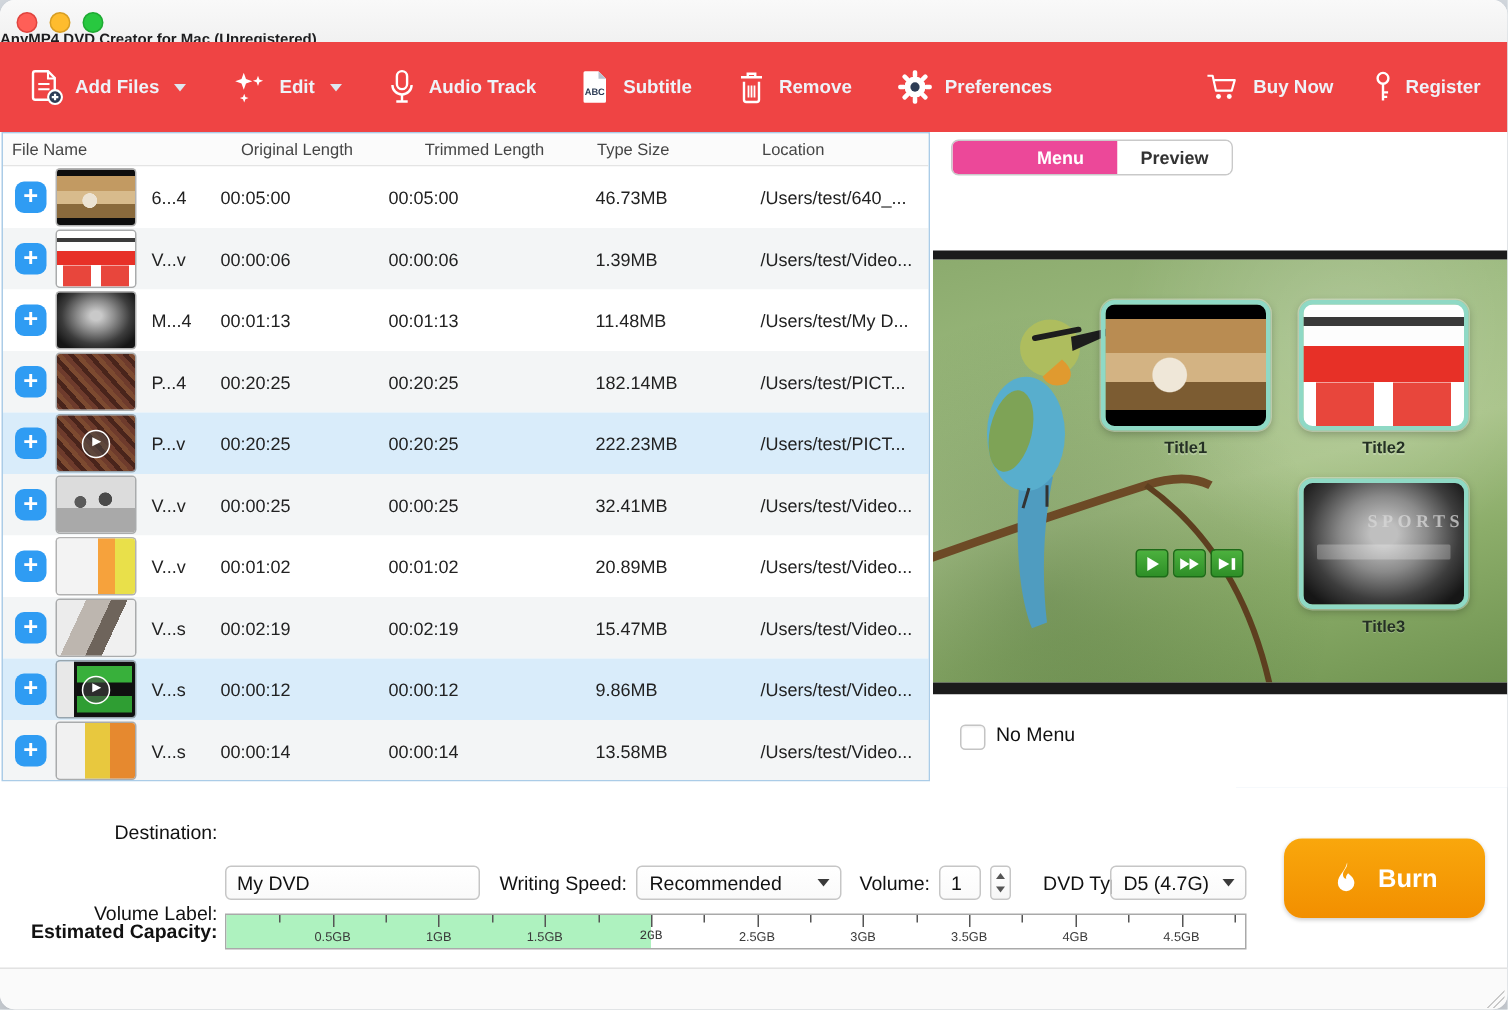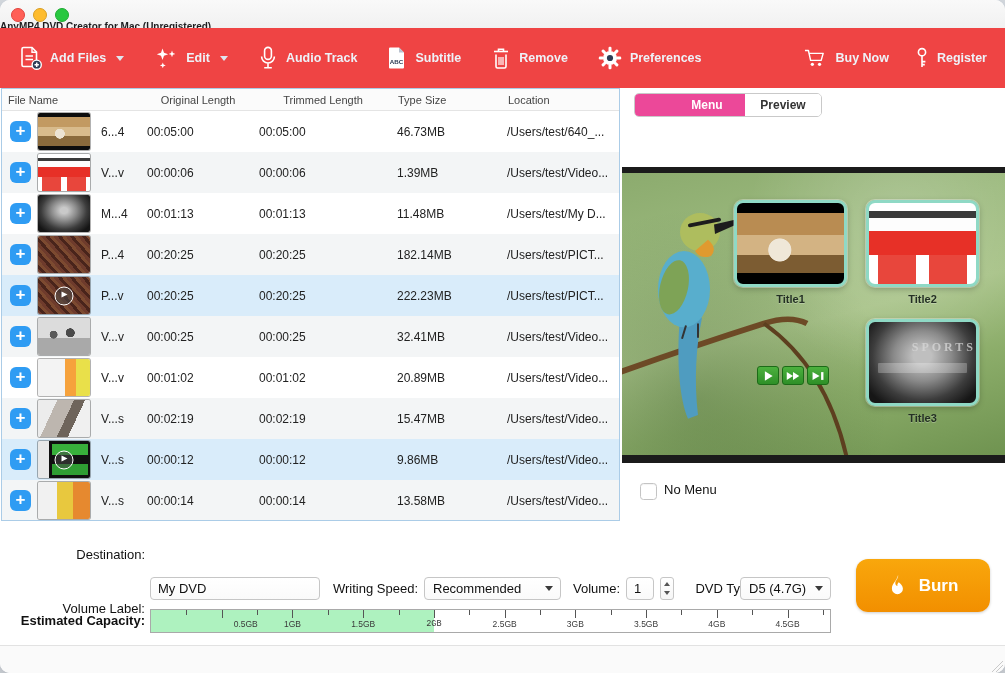--- a/index.html
+++ b/index.html
@@ -416,21 +416,21 @@
       <span>D5 (4.7G)</span>
       <span class="sel-caret"></span>
     </div>
 
     <div class="f-label" style="left:0;top:88px;width:145px;font-weight:700;">Estimated Capacity:</div>
     <div class="capacity-bar">
       <div class="cap-fill" id="cap-fill" style="width: 41.6667%;"></div>
       <div id="cap-ticks">
           <div class="cap-tick minor" style="left: 5.20833%;"></div>
           <div class="cap-tick major" style="left: 10.4167%;"></div>
-          <div class="cap-lab" style="left: 10.4167%; margin-left: 24px;">0.5GB</div>
+          <div class="cap-lab" style="left: 10.4167%;">0.5GB</div>
           <div class="cap-tick minor" style="left: 15.625%;"></div>
           <div class="cap-tick major" style="left: 20.8333%;"></div>
           <div class="cap-lab" style="left: 20.8333%;">1GB</div>
           <div class="cap-tick minor" style="left: 26.0417%;"></div>
           <div class="cap-tick major" style="left: 31.25%;"></div>
           <div class="cap-lab" style="left: 31.25%;">1.5GB</div>
           <div class="cap-tick minor" style="left: 36.4583%;"></div>
           <div class="cap-tick major" style="left: 41.6667%;"></div>
           <div class="cap-lab" style="left: 41.6667%; font-family: Liberation Mono, monospace;">2GB</div>
           <div class="cap-tick minor" style="left: 46.875%;"></div>

